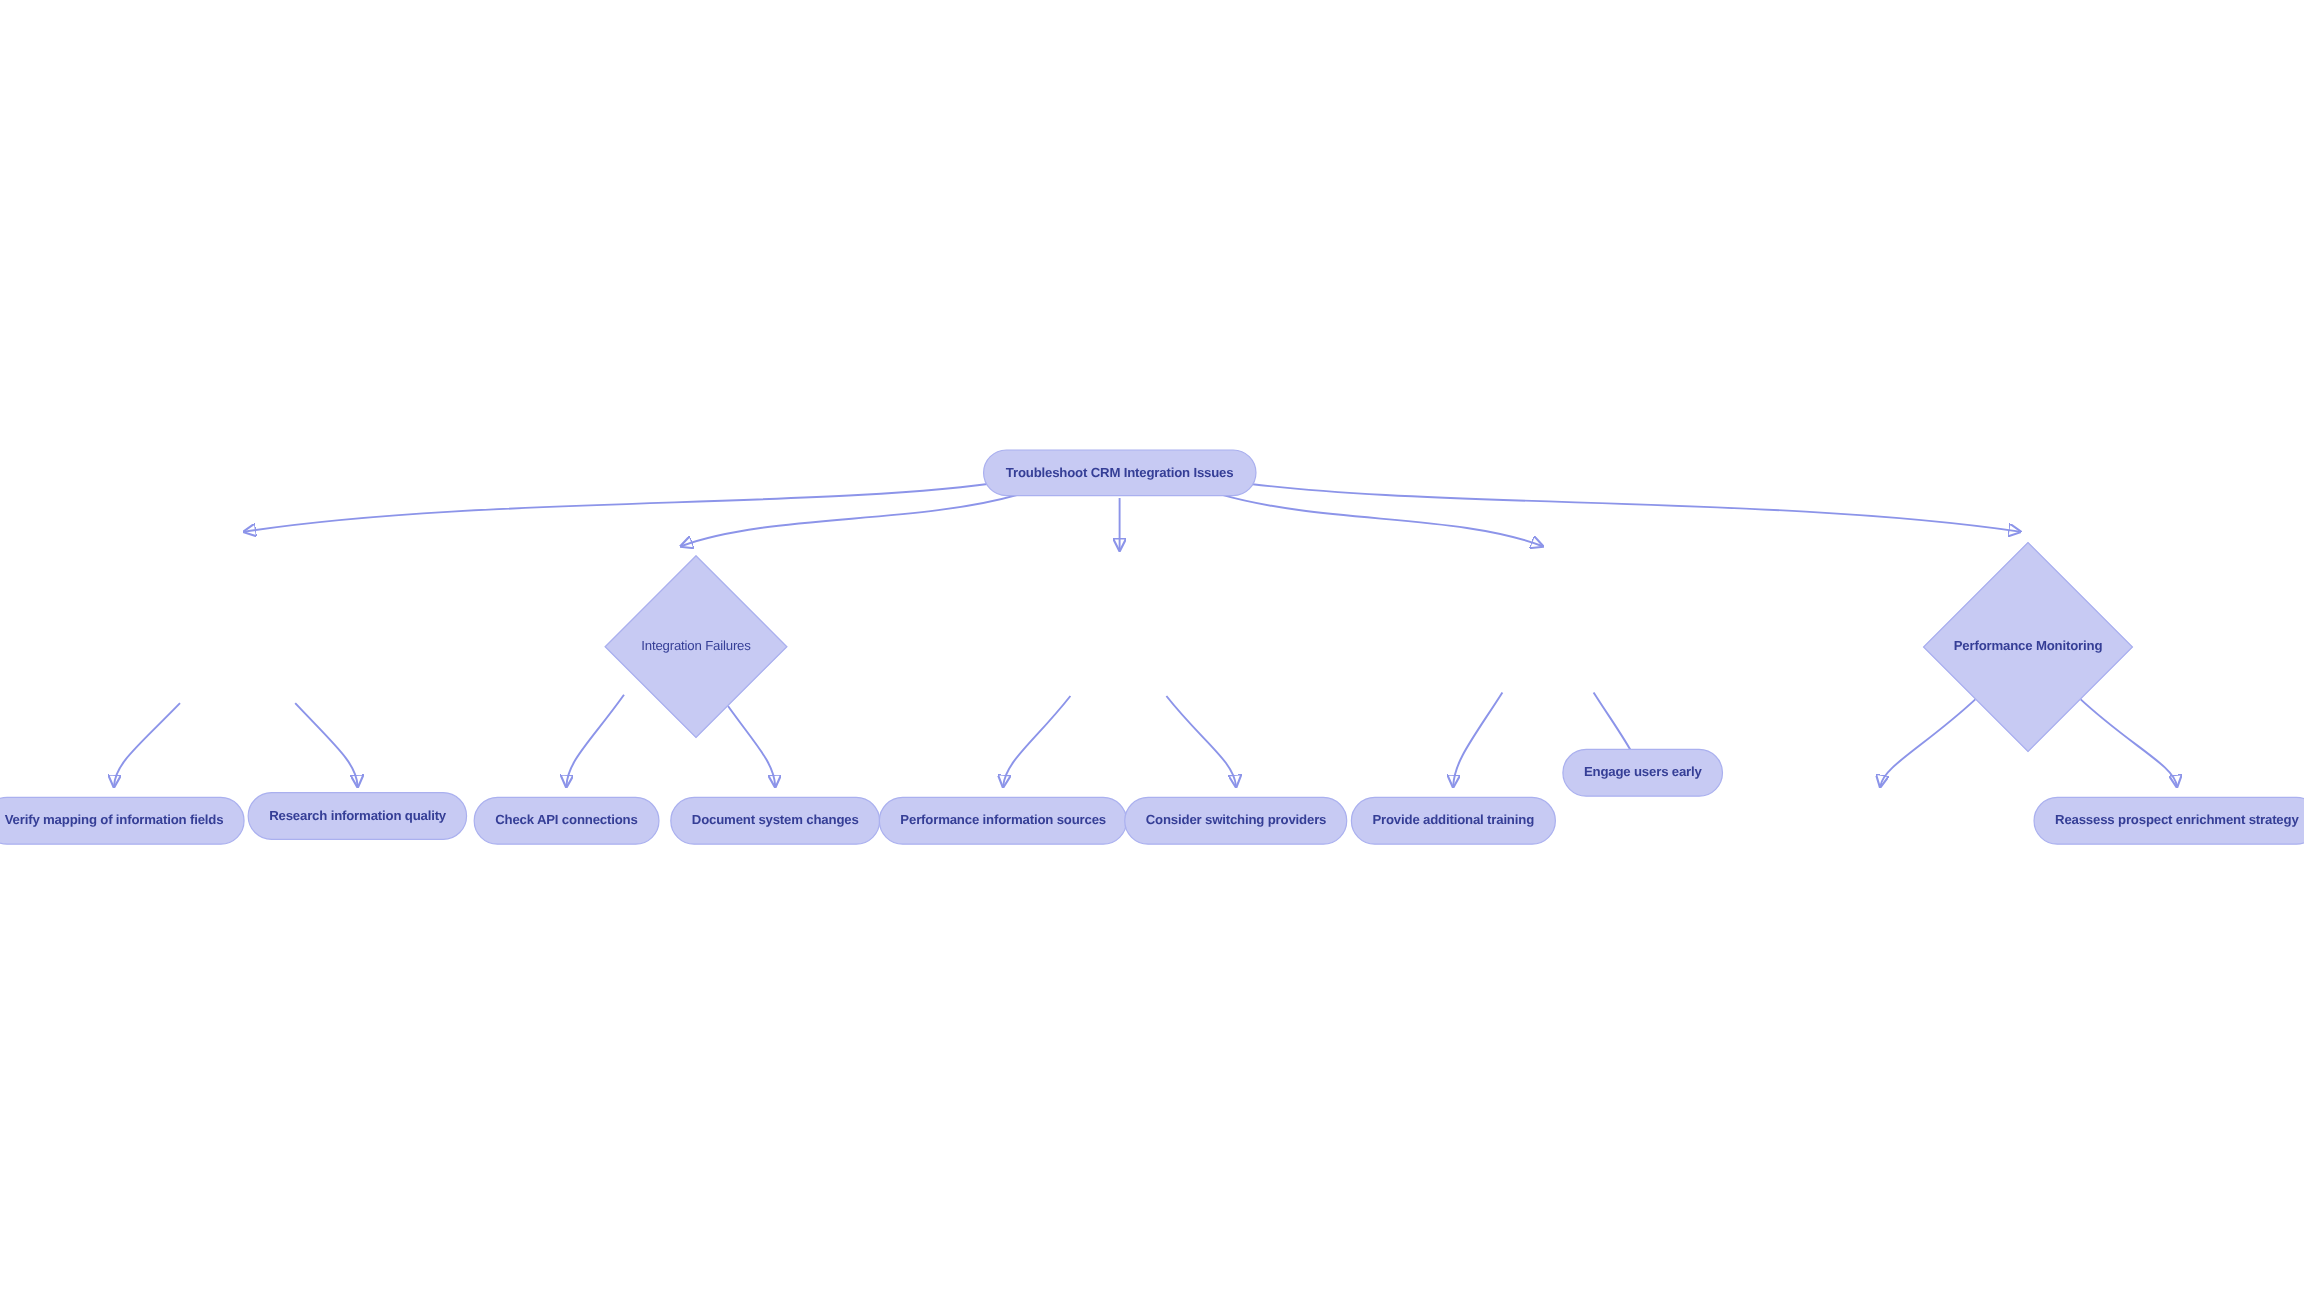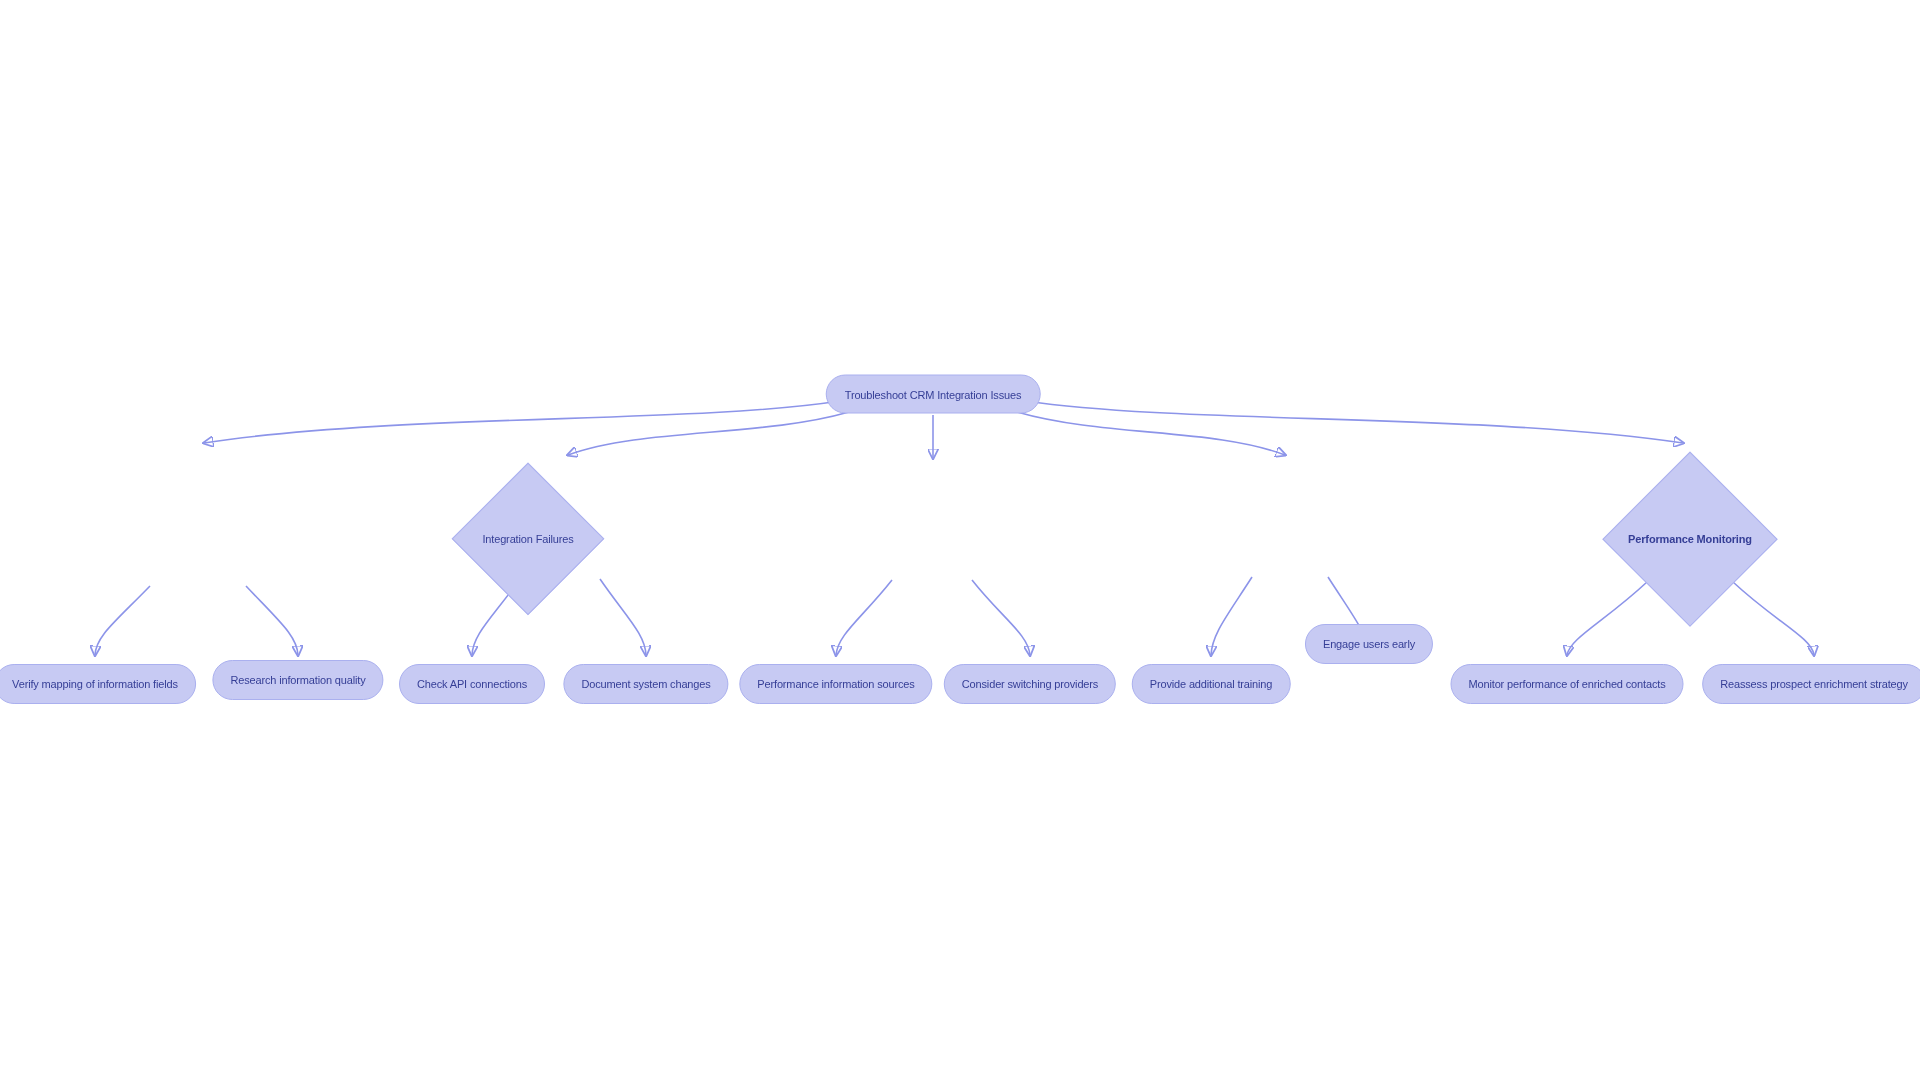--- a/index.html
+++ b/index.html
@@ -31,20 +31,21 @@
     text-align:center;
     white-space:nowrap;
     transform:translate(-50%,-50%);
   }
   .pill{
     background:var(--node-fill);
     border:1px solid var(--node-border);
     border-radius:20px;
     height:40px;
     padding:0 17px;
+    font-weight:bold;
   }
   .pill.root{height:39px;padding:0 18px;}
   .diamond{
     width:var(--s);height:var(--s);
   }
   .diamond::before{
     content:"";
     position:absolute;
     left:50%;top:50%;
     width:calc(var(--s) * 0.708);
@@ -84,27 +85,26 @@
 
     <path d="M 1252 577 C 1227 616, 1212 634, 1211 655" marker-end="url(#arrow)"></path>
     <path d="M 1328 577 C 1353 616, 1368 634, 1369 655" marker-end="url(#arrow)"></path>
 
     <path d="M 1647 582 C 1604 622, 1570 638, 1567 655" marker-end="url(#arrow)"></path>
     <path d="M 1733 582 C 1776 622, 1812 638, 1814 655" marker-end="url(#arrow)"></path>
   </svg>
 
   <div class="node pill root" style="left:933px;top:394px;">Troubleshoot CRM Integration Issues</div>
 
-  <div class="node diamond" style="left:528px;top:539px;--s:150px;">Integration Failures</div>
+  <div class="node diamond" style="left:580px;top:539px;--s:150px;">Integration Failures</div>
   <div class="node diamond" style="left:1690px;top:539px;font-weight:bold;--s:172px;">Performance Monitoring</div>
 
   <div class="node pill" style="left:95px;top:684px;">Verify mapping of information fields</div>
   <div class="node pill" style="left:298px;top:680px;text-align:center;">Research information quality</div>
   <div class="node pill" style="left:472px;top:684px;">Check API connections</div>
   <div class="node pill" style="left:646px;top:684px;text-align:center;">Document system changes</div>
   <div class="node pill" style="left:836px;top:684px;">Performance information sources</div>
   <div class="node pill" style="left:1030px;top:684px;">Consider switching providers</div>
   <div class="node pill" style="left:1211px;top:684px;">Provide additional training</div>
   <div class="node pill" style="left:1369px;top:644px;text-align:right;">Engage users early</div>
-  <div class="node pill" style="left:1567px;top:684px;">Monitor performance of enriched contacts</div>
   <div class="node pill" style="left:1814px;top:684px;">Reassess prospect enrichment strategy</div>
 
 </div>
 
 </body></html>

